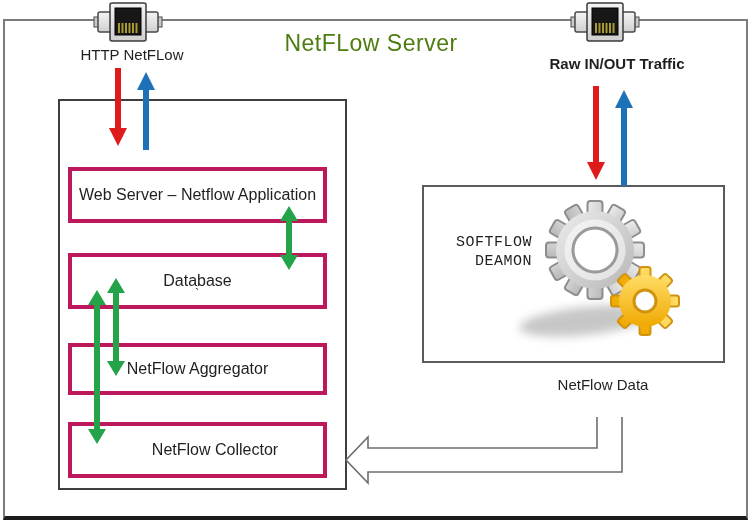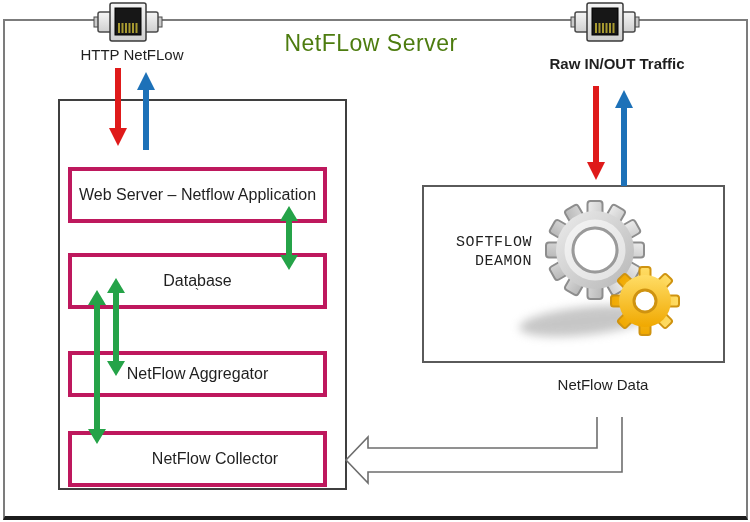--- a/index.html
+++ b/index.html
@@ -23,22 +23,22 @@
     position:absolute;left:58px;top:99px;width:289px;height:391px;box-sizing:border-box;
     border:2px solid #3f3f3f;background:transparent;z-index:1;
   }
   .stack-box{
     position:absolute;left:68px;width:259px;height:56px;box-sizing:border-box;
     border:4px solid #be185d;background:#fff;display:flex;align-items:center;justify-content:center;
     font-size:16px;z-index:1;
   }
   .box-webserver{top:167px;}
   .box-database{top:253px;}
-  .box-aggregator{top:351px;height:46px;}
-  .box-collector{top:431px;padding-left:35px;}
+  .box-aggregator{top:343px;height:52px;}
+  .box-collector{top:422px;padding-left:35px;}
   .artifact{position:absolute;left:195px;top:286px;font-size:13px;color:#333;z-index:1;}
   .daemon-box{
     position:absolute;left:422px;top:185px;width:303px;height:178px;box-sizing:border-box;
     border:2px solid #5a5a5a;background:#fff;z-index:1;
   }
   .daemon-label{
     position:absolute;left:494px;top:233px;transform:translateX(-50%);text-align:right;
     font-size:15px;line-height:19px;letter-spacing:.5px;z-index:1;font-family:Liberation Mono, monospace;
   }
   .daemon-label span{display:block;}

